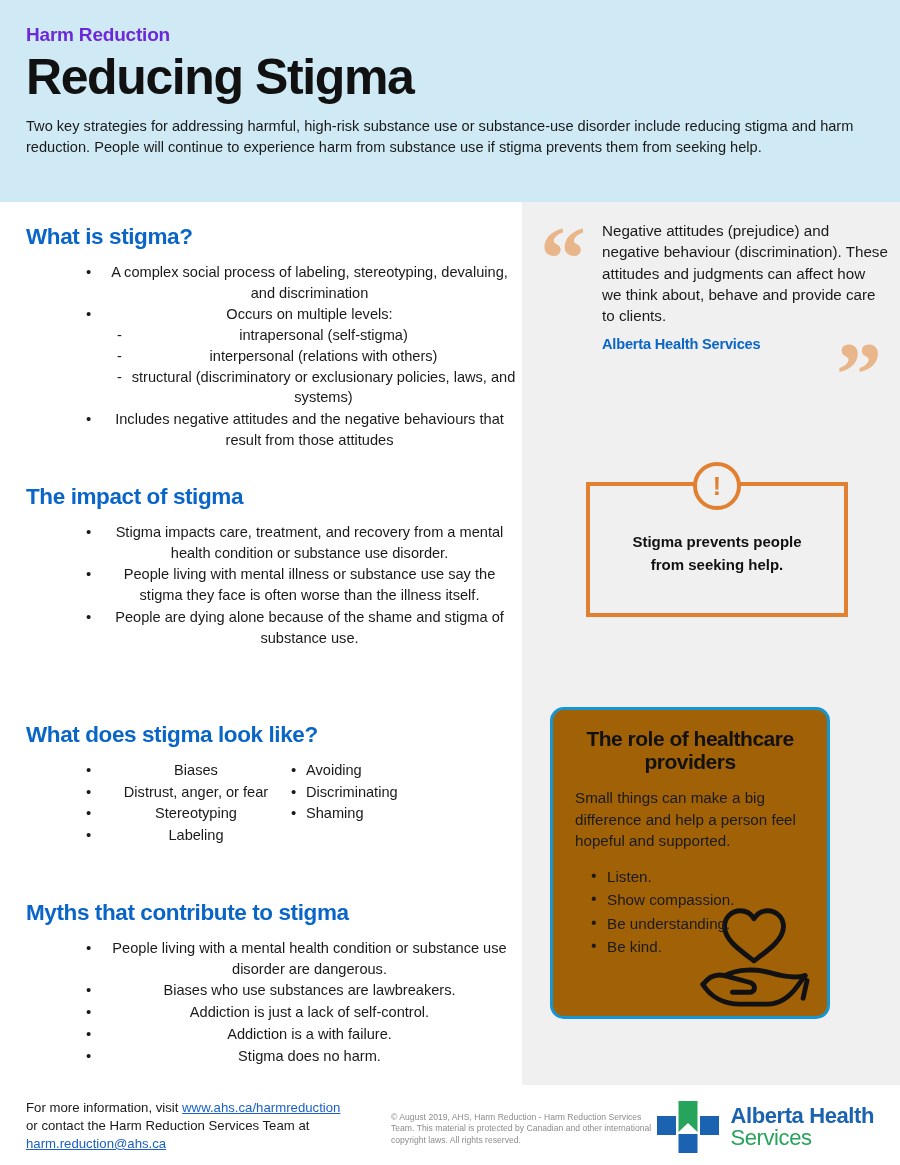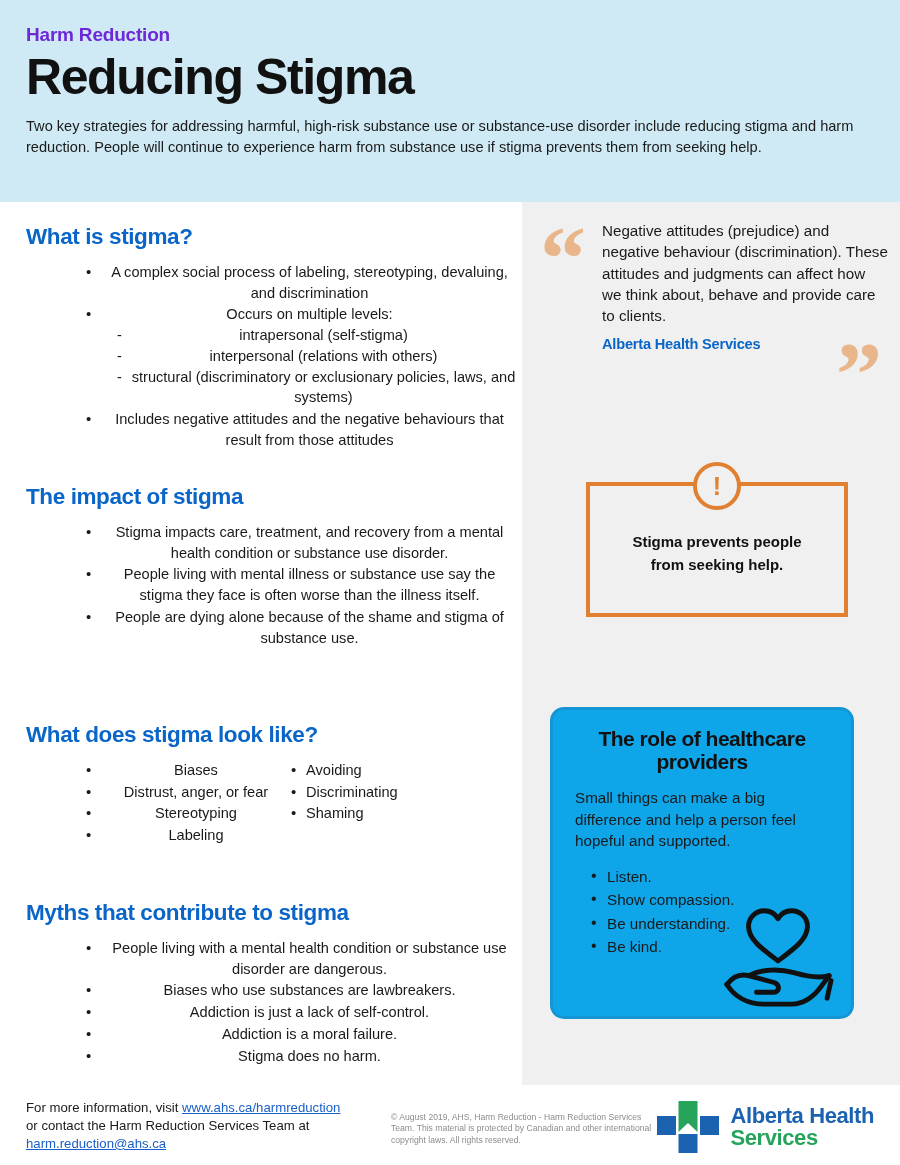--- a/index.html
+++ b/index.html
@@ -168,24 +168,24 @@
     font-weight:bold;
     font-size:15px;
     line-height:1.55;
     color:#111;
   }
 
   
   .hc-box {
     position:absolute;
     left:28px; top:505px;
-    width:304px; height:312px;
+    width:280px; height:312px;
     border:3px solid #1596d4;
     border-radius:14px;
-    background:#0ea5e9;
+    background:#a16207;
     padding:18px 22px 0 22px;
     overflow:hidden;
   }
   .hc-title {
     text-align:center;
     font-weight:bold;
     font-size:21px;
     line-height:1.08;
     letter-spacing:-0.5px;
     color:#111;
@@ -236,21 +236,21 @@
   }
   .logo {
     position:absolute;
     right:26px; top:16px;
     display:flex; align-items:center;
     height:52px;
   }
   .logo-mark { position:relative; width:62px; height:52px; margin-right:11px; }
   .logo-text { line-height:1.02; }
   .logo-l1 { color:#1b63b0; font-weight:bold; font-size:22px; letter-spacing:-0.4px; }
-  .logo-l2 { color:#27a45b; font-weight:bold; font-size:22px; letter-spacing:-0.4px; }
+  .logo-l2 { color:#27a45b; font-weight:normal; font-size:22px; letter-spacing:-0.4px; }
 </style>
 </head>
 <body>
 
 <div class="header">
   <div class="eyebrow">Harm Reduction</div>
   <div class="maintitle">Reducing Stigma</div>
   <div class="header-intro">Two key strategies for addressing harmful, high-risk substance use or substance-use disorder include reducing stigma and harm reduction. People will continue to experience harm from substance use if stigma prevents them from seeking help.</div>
 </div>
 
@@ -300,21 +300,21 @@
         </ul>
       </div>
     </div>
 
     <div class="sec" style="top:698px;">
       <div class="sec-h">Myths that contribute to stigma</div>
       <ul class="blist">
         <li>People living with a mental health condition or substance use disorder are dangerous.</li>
         <li>Biases who use substances are lawbreakers.</li>
         <li>Addiction is just a lack of self-control.</li>
-        <li>Addiction is a moral failure.</li>
+        <li>Addiction is a with failure.</li>
         <li>Stigma does no harm.</li>
       </ul>
     </div>
   </div>
 
   <div class="right-col">
 
     <div class="quote-wrap">
       <span class="qmark qmark-open">“</span>
       <span class="qmark qmark-close">”</span>

